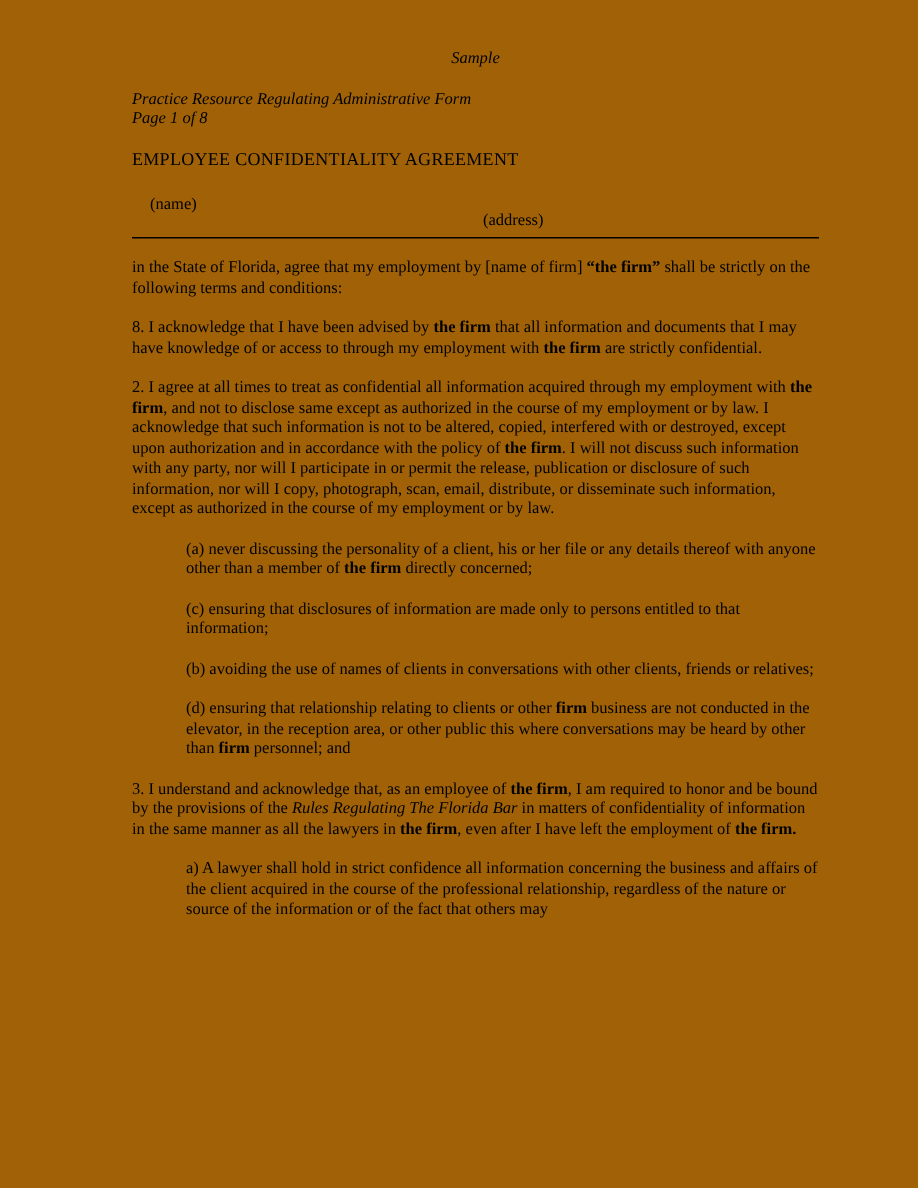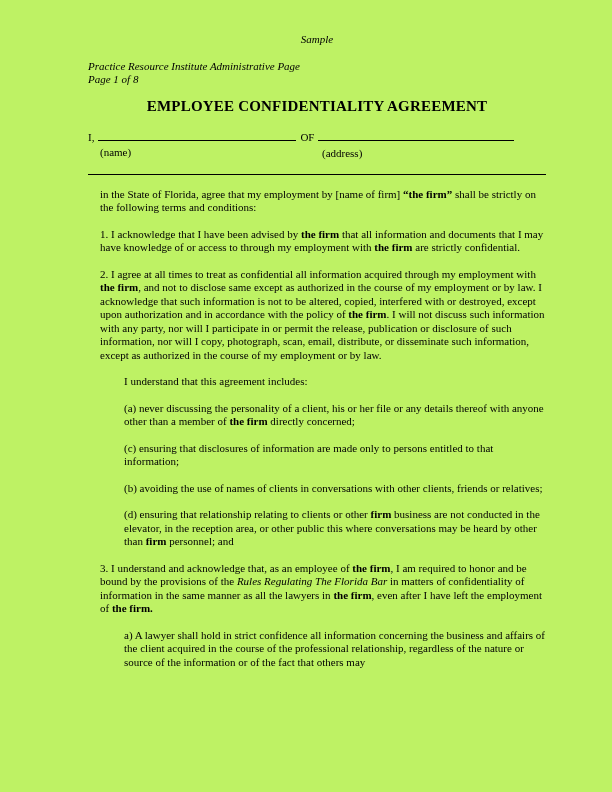--- a/index.html
+++ b/index.html
@@ -5,43 +5,42 @@
   html, body {
     margin: 0;
     padding: 0;
     background: #e8e8e8;
   }
   .page {
     position: relative;
     width: 612px;
     height: 792px;
     margin: 0 auto;
-    background: #bef264;
+    background: #a16207;
     color: #000000;
     font-family: "Liberation Serif", "DejaVu Serif", serif;
     font-size: 11px;
     line-height: 13.5px;
     box-sizing: border-box;
     padding: 33px 66px 40px 88px;
     overflow: hidden;
   }
   .watermark {
     text-align: center;
     font-style: italic;
     margin: 0 0 13px 0;
   }
   .form-id {
     font-style: italic;
     margin: 0 0 13px 0;
   }
   .form-id div { margin: 0; }
   .doc-title {
-    text-align: center;
-    font-weight: bold;
-    font-size: 15px;
+    font-weight: normal;
+    font-size: 12px;
     margin: 0 0 16px 0;
     letter-spacing: 0.2px;
   }
   .fill-row {
     white-space: nowrap;
     margin-top: 2px;
   }
   .blank {
     display: inline-block;
     border-bottom: 1px solid #000;
@@ -56,69 +55,65 @@
     height: 15px;
   }
   .fill-labels .name-label {
     position: absolute;
     left: 12px;
     top: 1px;
   }
   .fill-labels .address-label {
     position: absolute;
     left: 234px;
-    top: 2px;
+    top: 12px;
   }
   .full-rule {
     border: none;
     border-bottom: 1px solid #000;
     margin: 14px 0 0 0;
     height: 0;
   }
   .para {
-    margin: 13px 0 0 12px;
+    margin: 13px 0 0 0;
   }
   .para.indented {
     margin-left: 36px;
   }
   .b { font-weight: bold; }
   .i { font-style: italic; }
 </style>
 </head>
 <body>
 
 <div class="page">
 
   <div class="watermark">Sample</div>
 
   <div class="form-id">
-    <div>Practice Resource Institute Administrative Page</div>
+    <div>Practice Resource Regulating Administrative Form</div>
     <div>Page 1 of 8</div>
   </div>
 
   <div class="doc-title">EMPLOYEE CONFIDENTIALITY AGREEMENT</div>
 
-  <div class="fill-row">
-    <span>I,</span><span class="blank name-blank"></span><span class="fill-connector">OF</span><span class="blank address-blank"></span>
-  </div>
 
   <div class="fill-labels">
     <span class="name-label">(name)</span>
     <span class="address-label">(address)</span>
   </div>
 
   <div class="full-rule"></div>
 
   <p class="para"><span>in the State of Florida, agree that my employment by [name of firm] </span><span class="b">“the firm”</span><span> shall be strictly on the following terms and conditions:</span></p>
 
-  <p class="para"><span>1. I acknowledge that I have been advised by </span><span class="b">the firm</span><span> that all information and documents that I may have knowledge of or access to through my employment with </span><span class="b">the firm</span><span> are strictly confidential.</span></p>
+  <p class="para"><span>8. I acknowledge that I have been advised by </span><span class="b">the firm</span><span> that all information and documents that I may have knowledge of or access to through my employment with </span><span class="b">the firm</span><span> are strictly confidential.</span></p>
 
   <p class="para"><span>2. I agree at all times to treat as confidential all information acquired through my employment with </span><span class="b">the firm</span><span>, and not to disclose same except as authorized in the course of my employment or by law. I acknowledge that such information is not to be altered, copied, interfered with or destroyed, except upon authorization and in accordance with the policy of </span><span class="b">the firm</span><span>. I will not discuss such information with any party, nor will I participate in or permit the release, publication or disclosure of such information, nor will I copy, photograph, scan, email, distribute, or disseminate such information, except as authorized in the course of my employment or by law.</span></p>
 
-  <p class="para indented"><span>I understand that this agreement includes:</span></p>
 
   <p class="para indented"><span>(a) never discussing the personality of a client, his or her file or any details thereof with anyone other than a member of </span><span class="b">the firm</span><span> directly concerned;</span></p>
 
   <p class="para indented"><span>(c) ensuring that disclosures of information are made only to persons entitled to that information;</span></p>
 
   <p class="para indented"><span>(b) avoiding the use of names of clients in conversations with other clients, friends or relatives;</span></p>
 
   <p class="para indented"><span>(d) ensuring that relationship relating to clients or other </span><span class="b">firm</span><span> business are not conducted in the elevator, in the reception area, or other public this where conversations may be heard by other than </span><span class="b">firm</span><span> personnel; and</span></p>
 
   <p class="para"><span>3. I understand and acknowledge that, as an employee of </span><span class="b">the firm</span><span>, I am required to honor and be bound by the provisions of the </span><span class="i">Rules Regulating The Florida Bar</span><span> in matters of confidentiality of information in the same manner as all the lawyers in </span><span class="b">the firm</span><span>, even after I have left the employment of </span><span class="b">the firm.</span></p>

